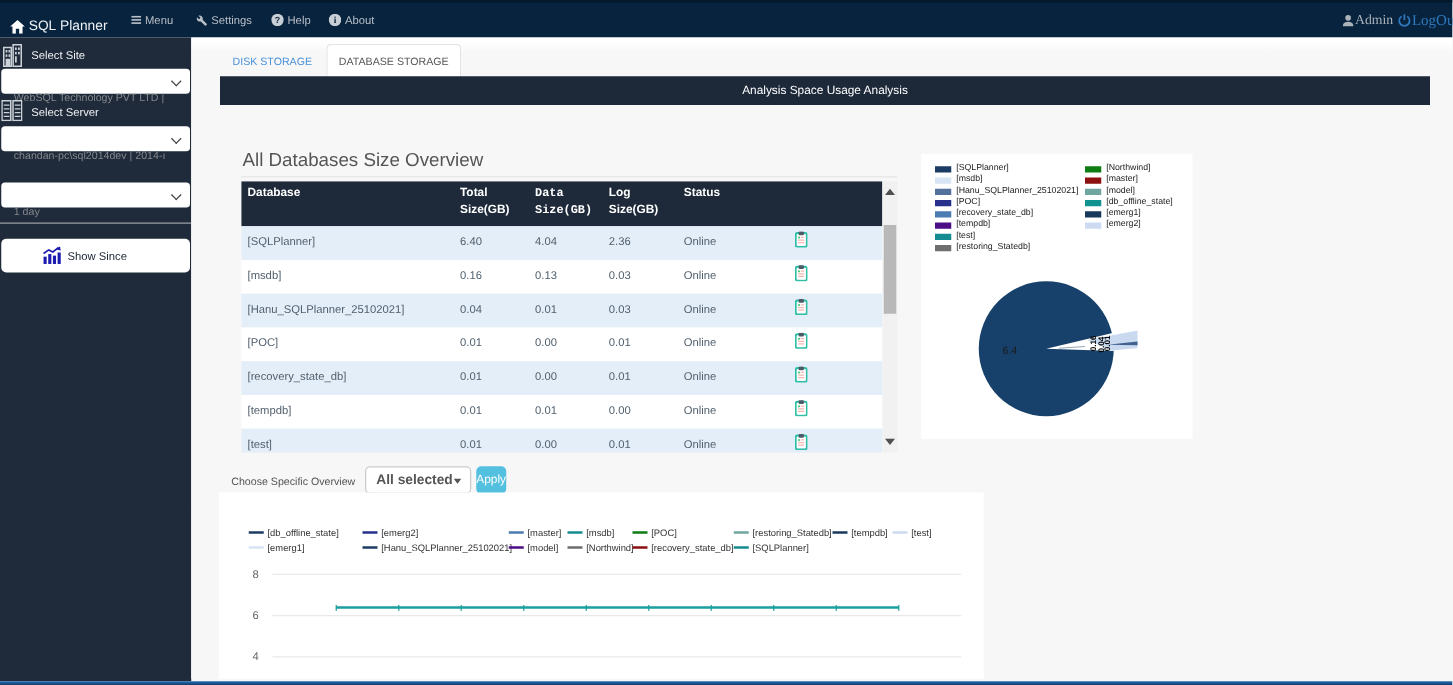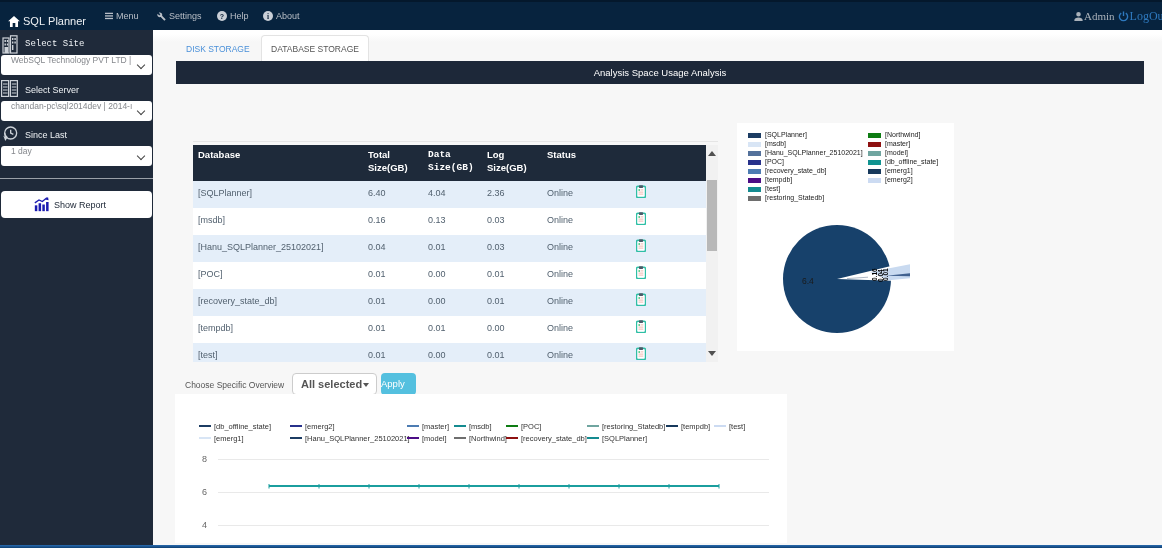--- a/index.html
+++ b/index.html
@@ -19,21 +19,21 @@
 #adminbox { position:absolute; left:1073px; top:0; height:28px; display:flex; align-items:center;
   font-family:"Liberation Serif", serif; }
 #admin-txt { color:#aab2ba; font-size:11px; }
 #logout-txt { color:#2e79be; font-size:12px; }
 
 
 #sidebar { position:absolute; left:0; top:30px; width:153px; height:515px; background:#1f2a3a; }
 .sb-head { position:absolute; left:0; width:153px; color:#eff2f5; font-size:9px; }
 .sb-select { position:absolute; left:1px; width:151px; height:20px; background:#fff; border-radius:3px;
   color:#84878c; font-size:8.5px; }
-.sb-select .txt { position:absolute; left:10px; top:0; white-space:nowrap;text-align:center; }
+.sb-select .txt { position:absolute; left:10px; top:18px; white-space:nowrap;text-align:center; }
 .sb-select .chev { position:absolute; right:6px; top:7px; width:8px; height:8px; }
 .chev:before { content:""; position:absolute; left:0; top:0; width:5px; height:5px;
   border-right:1.6px solid #444; border-bottom:1.6px solid #444; transform:rotate(45deg); }
 #sb-hr { position:absolute; left:0; top:148px; width:153px; border-top:1px solid #9aa0a8; }
 #show-report { position:absolute; left:1px; top:161px; width:151px; height:27px; background:#fff;
   border-radius:4px; color:#1a2433; font-size:9px; }
 #show-report svg { position:absolute; left:33px; top:6px; }
 #show-report .txt { position:absolute; left:53px; top:9px; }
 
 
@@ -79,21 +79,21 @@
 .pleg .sw { position:absolute; left:0; top:0; width:12.5px; height:5px; }
 .pleg .lt { position:absolute; left:17px; top:-2px; }
 
 
 #ctl-label { position:absolute; left:32px; top:350px; color:#555; font-size:8.5px; }
 #ctl-dd { position:absolute; left:139px; top:343px; width:85px; height:22px; background:#fff;
   border:1px solid #ccc; border-radius:4px; color:#555; font-size:11px; line-height:20px;font-weight:bold; }
 #ctl-dd .txt { position:absolute; left:8px; }
 #ctl-dd .caret { position:absolute; right:7px; top:9px; width:0; height:0;
   border-left:3.5px solid transparent; border-right:3.5px solid transparent; border-top:4px solid #555; }
-#ctl-apply { position:absolute; left:228px; top:343px; width:35px; height:22px; background:#54c0df;
+#ctl-apply { position:absolute; left:228px; top:343px; width:24px; height:22px; background:#54c0df;
   border-radius:4px; color:#fff; font-size:9.5px; line-height:22px; }
 
 
 #chartcard { position:absolute; left:22px; top:364px; width:612px; height:149px; background:#fff; }
 #chart-title { position:absolute; left:0; top:3px; width:612px; text-align:center; color:#333; font-size:11.5px; }
 .bleg { position:absolute; font-size:7.5px; color:#333; white-space:nowrap; }
 .bleg .dash { position:absolute; left:0; top:3px; width:12px; height:2px; }
 .bleg .lt { position:absolute; left:15px; top:0; }
 .gline { position:absolute; height:1px; background:#e9e9e9; left:43px; width:551px; }
 .glab { position:absolute; width:14px; text-align:right; color:#666; font-size:9px; }
@@ -148,21 +148,21 @@
       <span id="admin-txt">Admin</span>
       <svg width="11" height="11" viewBox="0 0 24 24" style="margin:0 1px 0 3px;">
           <path fill="none" stroke="#2e79be" stroke-width="3" d="M7 4.6a9 9 0 1 0 10 0"></path>
           <line x1="12" y1="1" x2="12" y2="11" stroke="#2e79be" stroke-width="3"></line>
         </svg>
       <span id="logout-txt">LogOut</span>
     </div>
   </div>
 
   <div id="sidebar">
-    <div class="sb-head" style="top:1px; height:23px;font-family:Liberation Mono, monospace;">
+    <div class="sb-head" style="top:1px; height:23px;">
       <svg style="position:absolute; left:2px; top:4px;" width="16" height="19" viewBox="0 0 16 19">
         <rect x="1" y="3" width="6" height="15" fill="none" stroke="#cdd2d8" stroke-width="1.2"></rect>
         <rect x="8.5" y="0.8" width="6.5" height="17.2" fill="none" stroke="#cdd2d8" stroke-width="1.2"></rect>
         <rect x="2.5" y="5" width="1.4" height="2" fill="#cdd2d8"></rect>
           <rect x="4.8" y="5" width="1.4" height="2" fill="#cdd2d8"></rect>
         <rect x="2.5" y="8.5" width="1.4" height="2" fill="#cdd2d8"></rect>
           <rect x="4.8" y="8.5" width="1.4" height="2" fill="#cdd2d8"></rect>
         <rect x="10" y="3" width="1.4" height="2" fill="#cdd2d8"></rect>
           <rect x="12.4" y="3" width="1.4" height="2" fill="#cdd2d8"></rect>
         <rect x="10" y="6.5" width="1.4" height="2" fill="#cdd2d8"></rect>
@@ -188,51 +188,43 @@
           <line x1="10.8" y1="7" x2="15.4" y2="7" stroke="#cdd2d8" stroke-width="1"></line>
         <line x1="10.8" y1="10" x2="15.4" y2="10" stroke="#cdd2d8" stroke-width="1"></line>
           <line x1="10.8" y1="13" x2="15.4" y2="13" stroke="#cdd2d8" stroke-width="1"></line>
       </svg>
       <span style="position:absolute; left:25px; top:9px;">Select Server</span>
     </div>
     <div class="sb-select" style="top:71px;">
         <span class="txt">chandan-pc\sql2014dev | 2014-ı</span>
         <span class="chev"></span>
       </div>
-    <div class="sb-head" style="top:92px; height:23px;">
-      <svg style="position:absolute; left:2px; top:3px;" width="16" height="16" viewBox="0 0 24 24">
-        <circle cx="13" cy="12" r="9" fill="none" stroke="#cdd2d8" stroke-width="2"></circle>
-        <path d="M13 7 L13 12 L17 14" fill="none" stroke="#cdd2d8" stroke-width="2"></path>
-        <path d="M4 12 A9 9 0 0 0 8 19" fill="none" stroke="#cdd2d8" stroke-width="2"></path>
-        <path d="M2 16 L8 19 L5 24 Z" fill="#cdd2d8"></path>
-      </svg>
-      <span style="position:absolute; left:25px; top:8px;">Since Last</span>
-    </div>
     <div class="sb-select" style="top:116px;">
         <span class="txt">1 day</span>
         <span class="chev"></span>
       </div>
     <div id="sb-hr"></div>
     <div id="show-report">
       <svg width="15" height="15" viewBox="0 0 18 18">
         <rect x="1" y="10" width="3" height="7" fill="#1b1bb0"></rect>
         <rect x="5.5" y="7.5" width="3" height="9.5" fill="#1b1bb0"></rect>
         <rect x="10" y="9" width="3" height="8" fill="#1b1bb0"></rect>
         <rect x="14.5" y="6" width="3" height="11" fill="#1b1bb0"></rect>
         <path d="M1 7 L6 3.5 L10 5.5 L15.5 1" fill="none" stroke="#1b1bb0" stroke-width="1.6"></path>
         <path d="M16.8 0 L17.5 4 L13.5 3 Z" fill="#1b1bb0"></path>
       </svg>
-      <span class="txt">Show Report</span>
+      <span class="txt">Show Since</span>
     </div>
   </div>
 
   <div id="content">
     <div id="tab1">DISK STORAGE</div>
     <div id="tab2">DATABASE STORAGE</div>
     <div id="titlebar">Analysis Space Usage Analysis</div>
+    <div id="heading">All Databases Size Overview</div>
     <div id="head-hr"></div>
 
     <div id="tablewrap">
       <div id="tbl">
         <div id="tbl-head">
           <div class="th" style="left:5px;">Database</div>
           <div class="th" style="left:175px;">Total<br>Size(GB)</div>
           <div class="th" style="left:235px;font-family:Liberation Mono, monospace;">Data<br>Size(GB)</div>
           <div class="th" style="left:294px;">Log<br>Size(GB)</div>
           <div class="th" style="left:354px;">Status</div>

